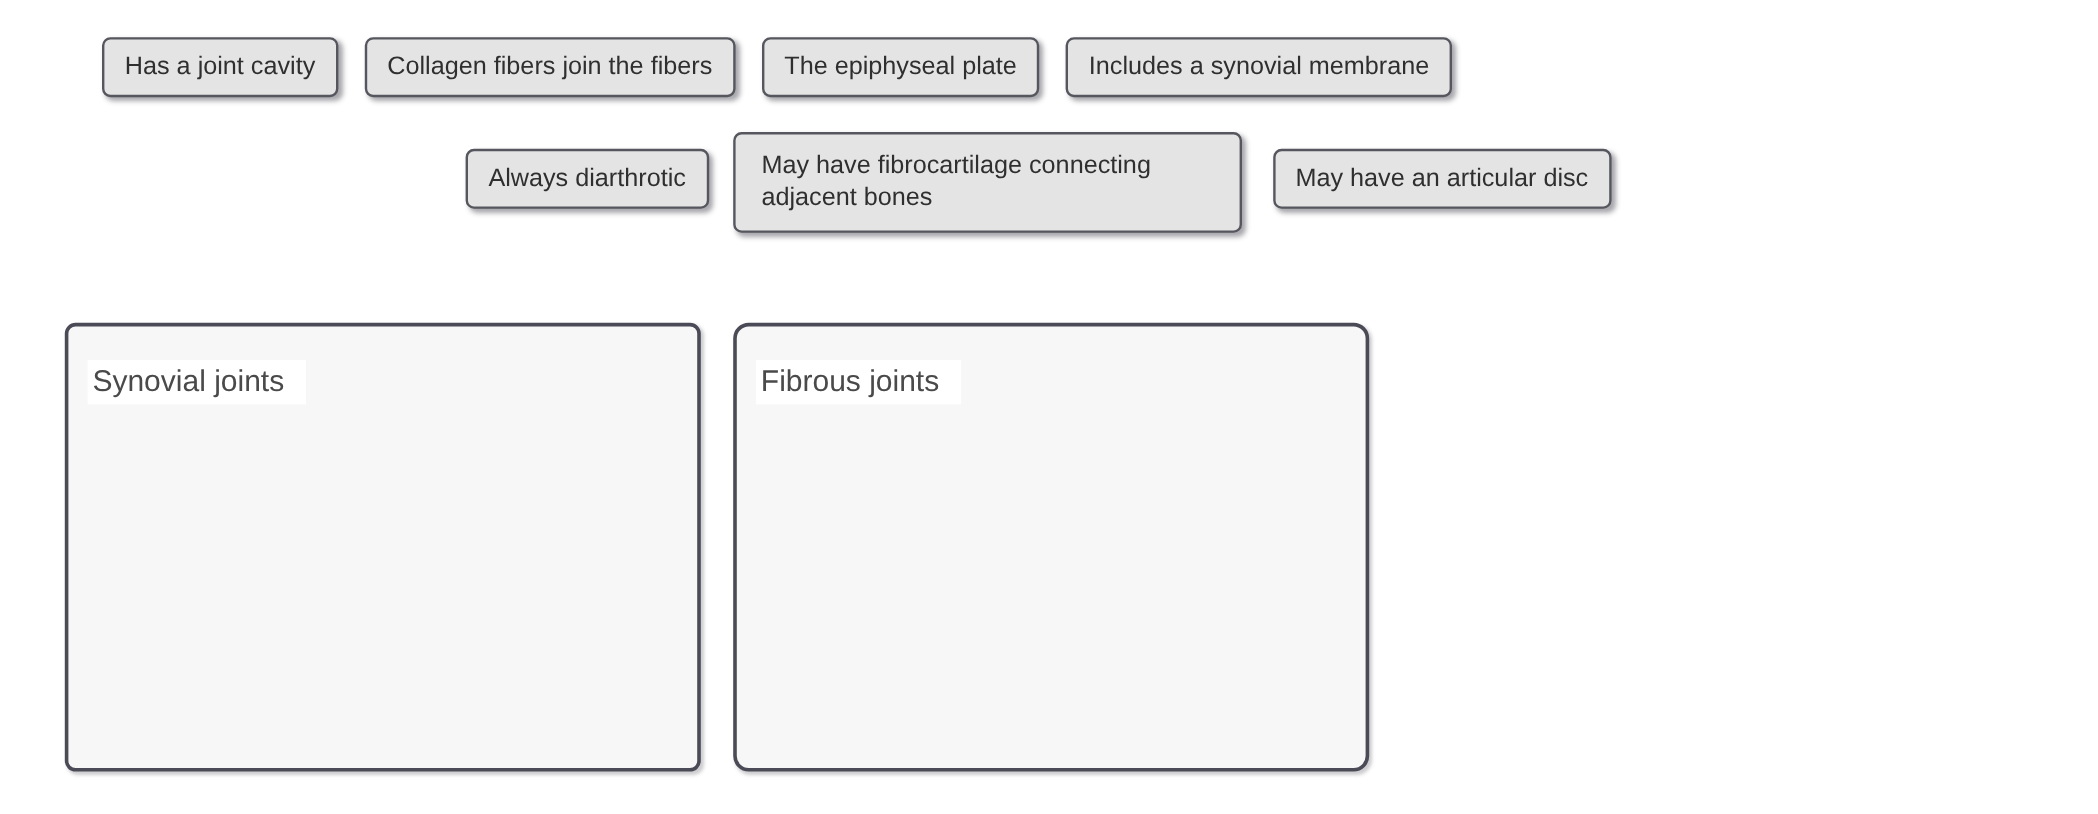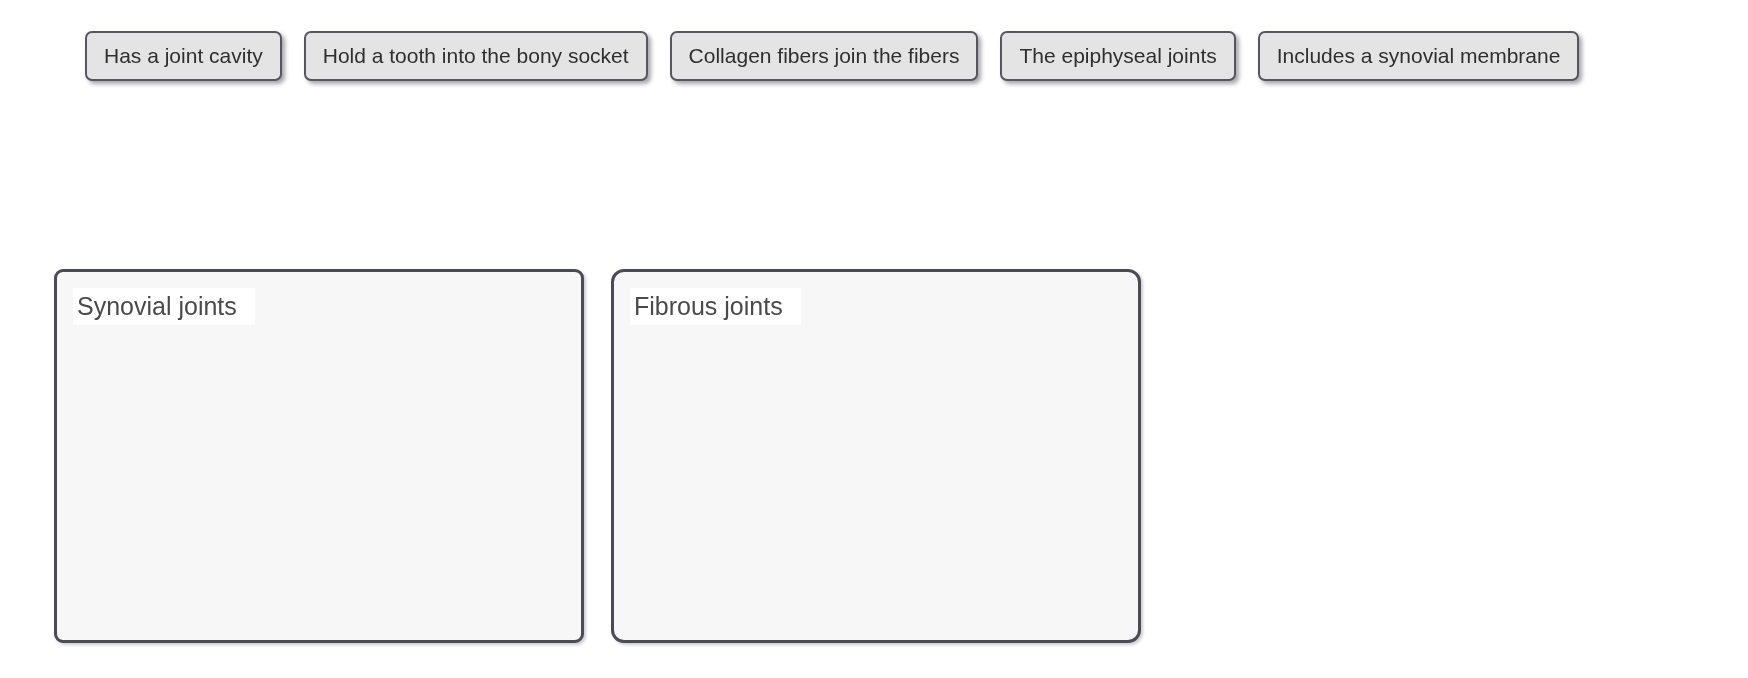--- a/index.html
+++ b/index.html
@@ -95,21 +95,21 @@
   }
 
   .dropzone:last-child {
     margin-right: 0;
     border-radius: 13px;
   }
 
   .dropzone-label {
     position: absolute;
     left: 16px;
-    top: 16px;
+    top: 28px;
     background: #ffffff;
     color: #4a4a4a;
     font-size: 25px;
     line-height: 34px;
     padding: 1px 18px 2px 4px;
     white-space: nowrap;
   }
 
   .dropzone-body {
     position: absolute;
@@ -119,26 +119,31 @@
     bottom: 0;
   }
 </style>
 </head>
 <body>
 
 <div id="stage">
 
   <div class="tile-row" id="tile-row-1">
     <div class="tile">Has a joint cavity</div>
-    <div class="tile">Hold a tooth into the bony socket</div>
     <div class="tile">Collagen fibers join the fibers</div>
-    <div class="tile">The epiphyseal joints</div>
+    <div class="tile">The epiphyseal plate</div>
     <div class="tile">Includes a synovial membrane</div>
   </div>
 
+  <div class="tile-row" id="tile-row-2">
+    <div class="tile first">Always diarthrotic</div>
+    <div class="tile tall">May have fibrocartilage connecting
+adjacent bones</div>
+    <div class="tile last">May have an articular disc</div>
+  </div>
 
   <div id="dropzones">
 
     <div class="dropzone">
       <div class="dropzone-label">Synovial joints</div>
       <div class="dropzone-body"></div>
     </div>
 
 
     <div class="dropzone">

